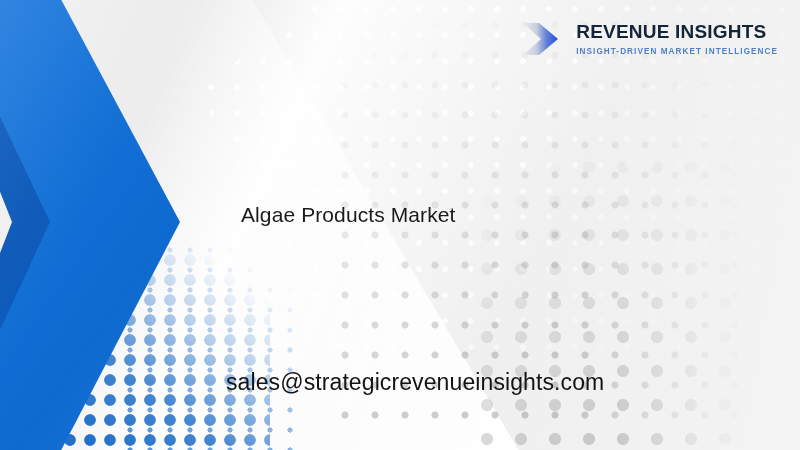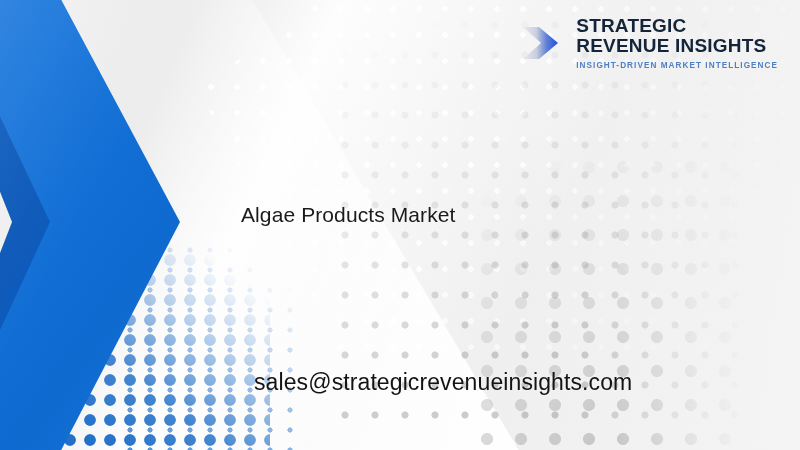--- a/index.html
+++ b/index.html
@@ -139,21 +139,21 @@
 
   
   .title{
     position:absolute; left:241px; top:203px;
     font-size:21px; font-weight:400; color:#1b1b1b;
     letter-spacing:.1px; white-space:nowrap;
   }
   .email{
     position:absolute; left:226px; top:369px;
     font-size:23px; font-weight:400; color:#141414;
-    letter-spacing:.1px; white-space:nowrap;margin-left:28px;
+    letter-spacing:.1px; white-space:nowrap;
   }
 </style>
 </head>
 <body>
 
 <div id="slide">
 
   <div class="bg-base"></div>
   <div class="wedge-grey"></div>
   <div class="dots-white"></div>
@@ -177,21 +177,20 @@
             <stop offset="0%" stop-color="#e9eaee"></stop>
             <stop offset="38%" stop-color="#c9cfdd"></stop>
             <stop offset="68%" stop-color="#5f7fd6"></stop>
             <stop offset="100%" stop-color="#1f4fe0"></stop>
           </linearGradient>
         </defs>
         <path d="M3 7 L19 7 L38 23 L19 39 L3 39 L21 23 Z" fill="url(#lgGrad)"></path>
       </svg>
     </span>
     <span class="logo-text">
-      <span class="logo-line1">STRATEGIC</span>
       <span class="logo-line2">REVENUE INSIGHTS</span>
       <span class="logo-tag">INSIGHT-DRIVEN MARKET INTELLIGENCE</span>
     </span>
   </div>
 
   <div class="title">Algae Products Market</div>
   <div class="email">sales@strategicrevenueinsights.com</div>
 
 </div>
 

